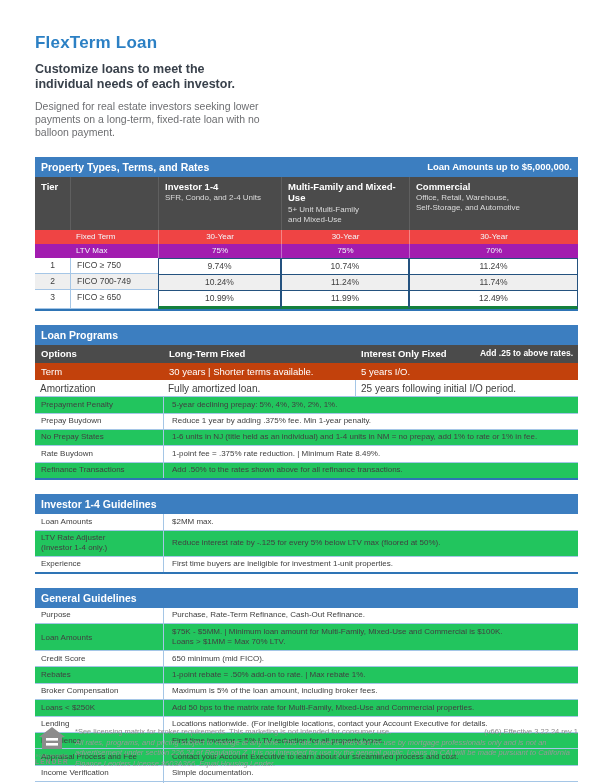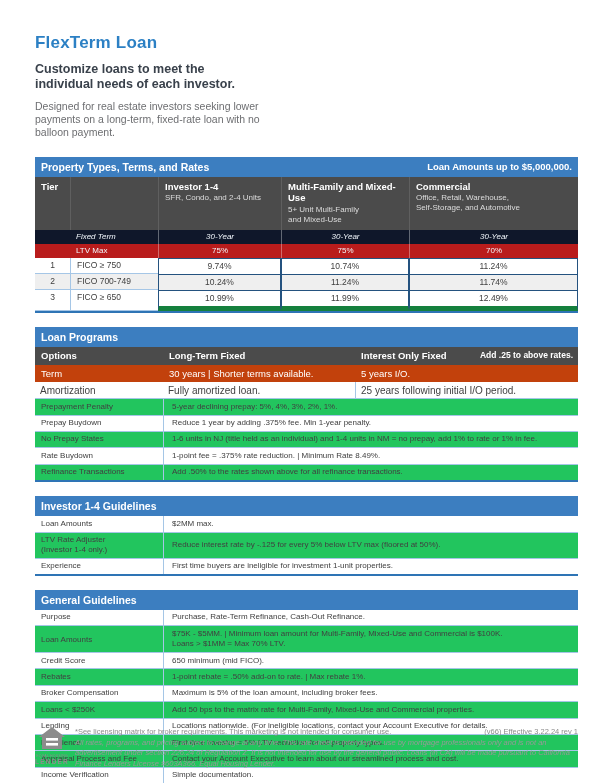--- a/index.html
+++ b/index.html
@@ -22,28 +22,28 @@
   
   .t1-head { background:#4B4B4B; color:#fff; display:grid; grid-template-columns:35px 88px 123px 128px 169px; }
   .t1-head > div { padding:4px 5px 5px 6px; border-left:1px solid #5F5F5F; }
   .t1-head > div:first-child { border-left:none; }
   .t1-head .c-title { font-weight:bold; font-size:9.5px; line-height:1.2; }
   .t1-head .c-sub { font-size:8px; color:#DCDCDC; line-height:1.25; margin-top:1px; }
   .blue-row { display:grid; grid-template-columns:35px 88px 123px 128px 169px; color:#F2F7FC; font-size:8px; }
   .blue-row > div { padding:2.5px 0; }
   .blue-row .lbl { padding-left:6px; }
   .blue-row .val { text-align:center; border-left:1px solid rgba(255,255,255,.35); }
-  .row-fixed { background:#0f172a;font-style:italic; }
-  .row-ltv { background:#b91c1c; }
+  .row-fixed { background:#ef4444; }
+  .row-ltv { background:#a21caf; }
   .tier-row { display:grid; grid-template-columns:35px 88px 123px 128px 169px; font-size:8.5px; }
   .tier-row > div { padding:2.5px 0; }
   .tier-row .tier-no { text-align:center; border-bottom:1px solid #A5C6E6; }
   .tier-row .fico { padding-left:6px; border-left:1px solid #A5C6E6; border-bottom:1px solid #A5C6E6; }
   .tier-row .rate { text-align:center; border:1px solid #24527F; border-bottom:none; }
-  .tier-row:last-child .rate { border-bottom:5px solid #15803d; }
+  .tier-row:last-child .rate { border-bottom:3px solid #15803d; }
   .tier-row.alt { background:#EFEFEF; }
   .t1-bottom { border-bottom:2px solid #2E74B5; }
 
   
   .t2-head { background:#4B4B4B; color:#fff; display:grid; grid-template-columns:128px 192px 1fr; font-size:9.5px; font-weight:bold; }
   .t2-head > div { padding:3.5px 5px 3.5px 6px; }
   .t2-head .io-cell { display:flex; justify-content:space-between; align-items:flex-start; }
   .t2-head .io-note { font-size:8.5px; }
   .t2-term { background:#c2410c; color:#fff; display:grid; grid-template-columns:128px 192px 1fr; font-size:9.5px; }
   .t2-term > div { padding:3px 5px 3.5px 6px; }

